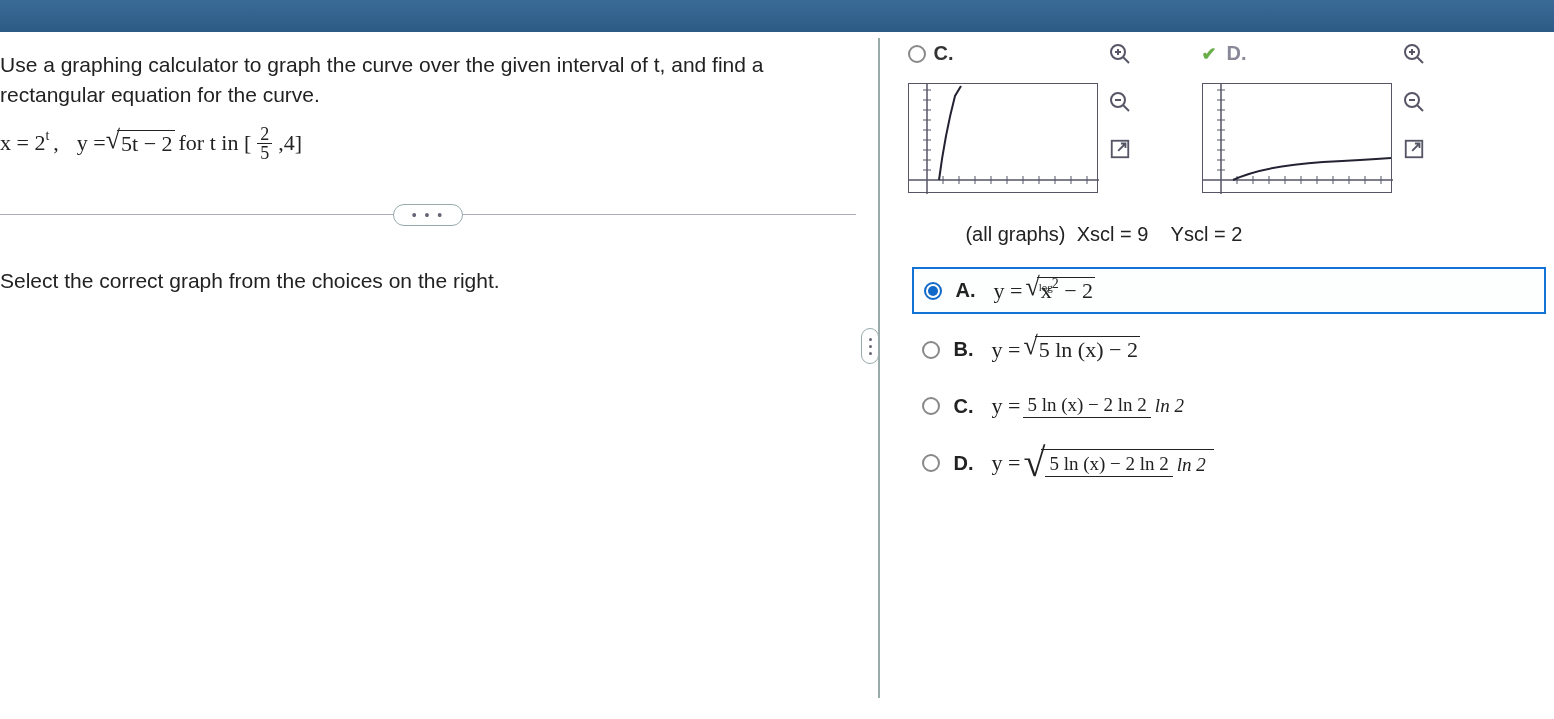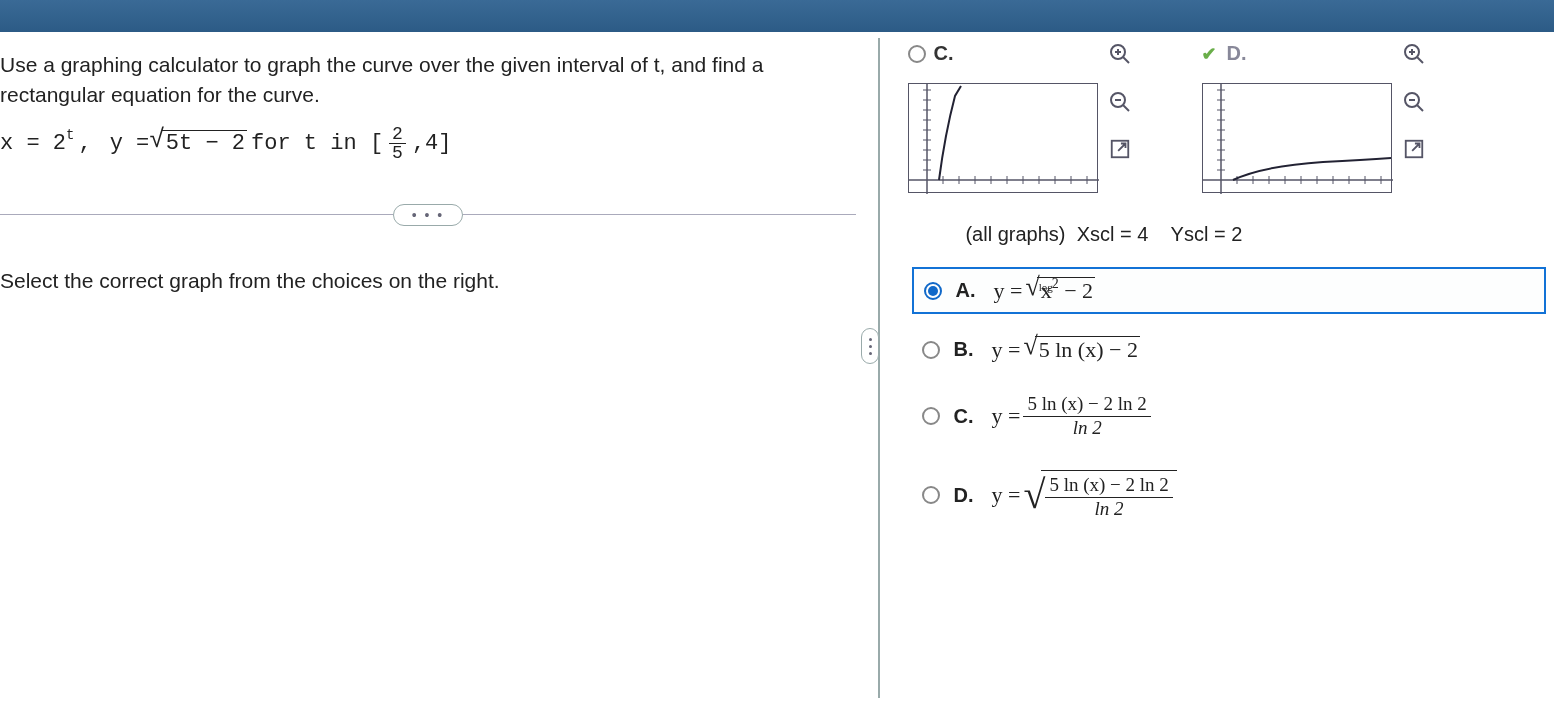--- a/index.html
+++ b/index.html
@@ -39,21 +39,21 @@
     height: 660px;
   }
   .q-text {
     font-size: 21px;
     color: #222;
     line-height: 1.45;
   }
   .equation-line {
     font-size: 22px;
     margin-top: 14px;
-    font-family: Liberation Mono, monospace;
+    font-family: Liberation Serif, serif;
     display: flex;
     align-items: center;
     gap: 4px;
   }
   .sup { font-size: 14px; position: relative; top: -10px; }
   .frac {
     display: inline-flex;
     flex-direction: column;
     align-items: center;
     font-size: 18px;
@@ -156,21 +156,21 @@
   .answer-row {
     display: flex; align-items: center; gap: 14px; padding: 8px 10px;
     font-family: "Times New Roman", serif; font-size: 22px;
   }
   .answer-row .letter { font-family: Arial, sans-serif; font-weight: bold; font-size: 20px; margin-right: 4px; }
   .answer-row.selected {
     border: 2px solid #1272d6; background: #fdfefe;
   }
   .answer-math { display: inline-flex; align-items: center; gap: 3px; }
   .frac2 {
-    display: inline-flex; flex-direction: column; align-items: center;
+    display: inline-flex; flex-direction: row; align-items: center;
     font-size: 19px; line-height: 1.1;
   }
   .frac2 .num { border-bottom: 1.5px solid #222; padding: 1px 4px; white-space: nowrap; }
   .frac2 .den { padding: 1px 4px; font-style: italic; }
   .bigsqrt { position: relative; display: inline-flex; align-items: center; }
   .bigsqrt::before { content: "√"; font-size: 40px; line-height: 0.7; margin-right: -4px; }
   .bigsqrt > span { border-top: 1.5px solid #222; padding: 0 4px; display: inline-block; }
 </style>
 </head>
 <body>
@@ -335,21 +335,21 @@
             <svg width="22" height="22" viewBox="0 0 24 24">
                 <rect x="3" y="3" width="18" height="18" fill="none" stroke="#556" stroke-width="2"></rect>
                 <path d="M10 14 L18 6 M13 6 H18 V11" fill="none" stroke="#556" stroke-width="2"></path>
               </svg>
           </span>
         </div>
       </div>
     </div>
 
     <div class="window-info">
-      <div><span style="display:inline-block;width:110px;text-align:right;">(all graphs)</span>&nbsp;&nbsp;<span>Xscl = 4</span>&nbsp;&nbsp;&nbsp;&nbsp;<span>Yscl = 2</span></div>
+      <div><span style="display:inline-block;width:110px;text-align:right;">(all graphs)</span>&nbsp;&nbsp;<span>Xscl = 9</span>&nbsp;&nbsp;&nbsp;&nbsp;<span>Yscl = 2</span></div>
     </div>
 
     <div class="answers">
 
       <div class="answer-row selected">
         <span class="radio selected"></span>
         <span class="letter">A.</span>
         <span class="answer-math">
           <span>y = </span>
           <span class="sqrt">

